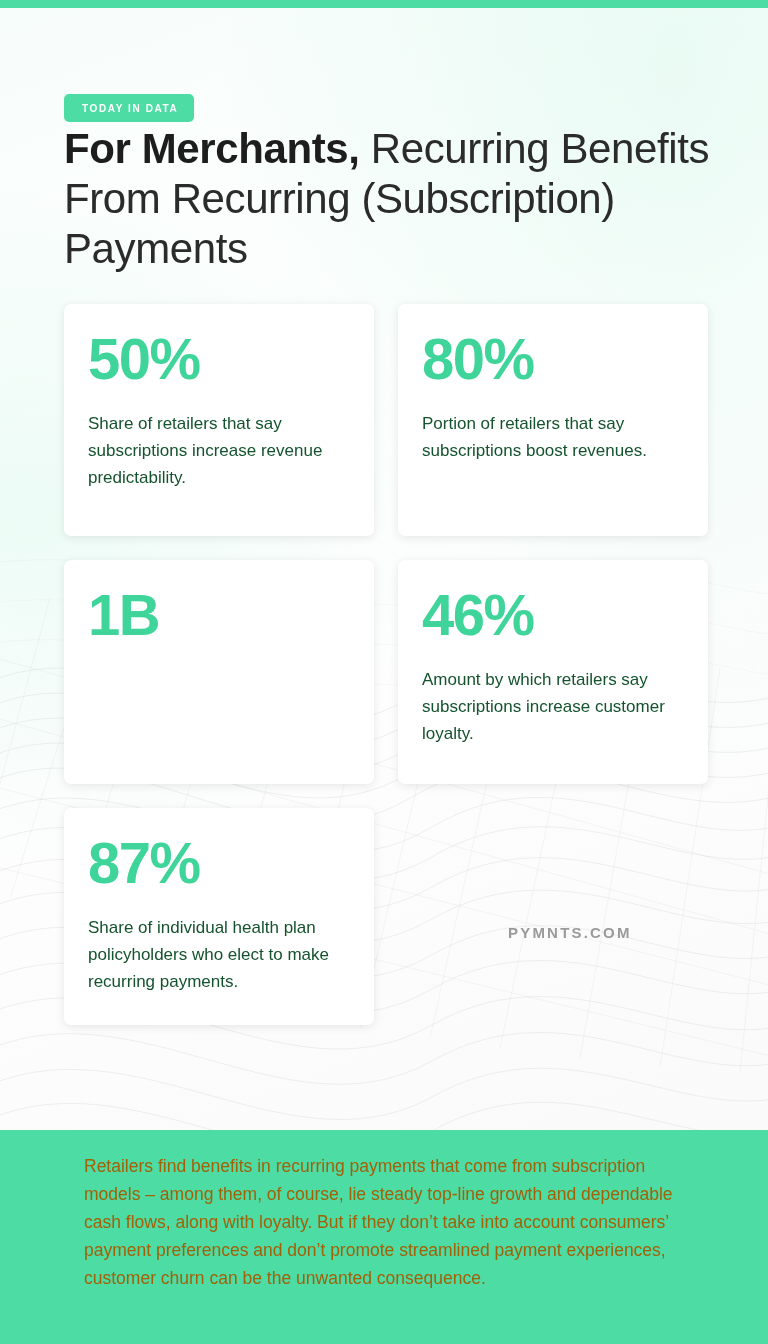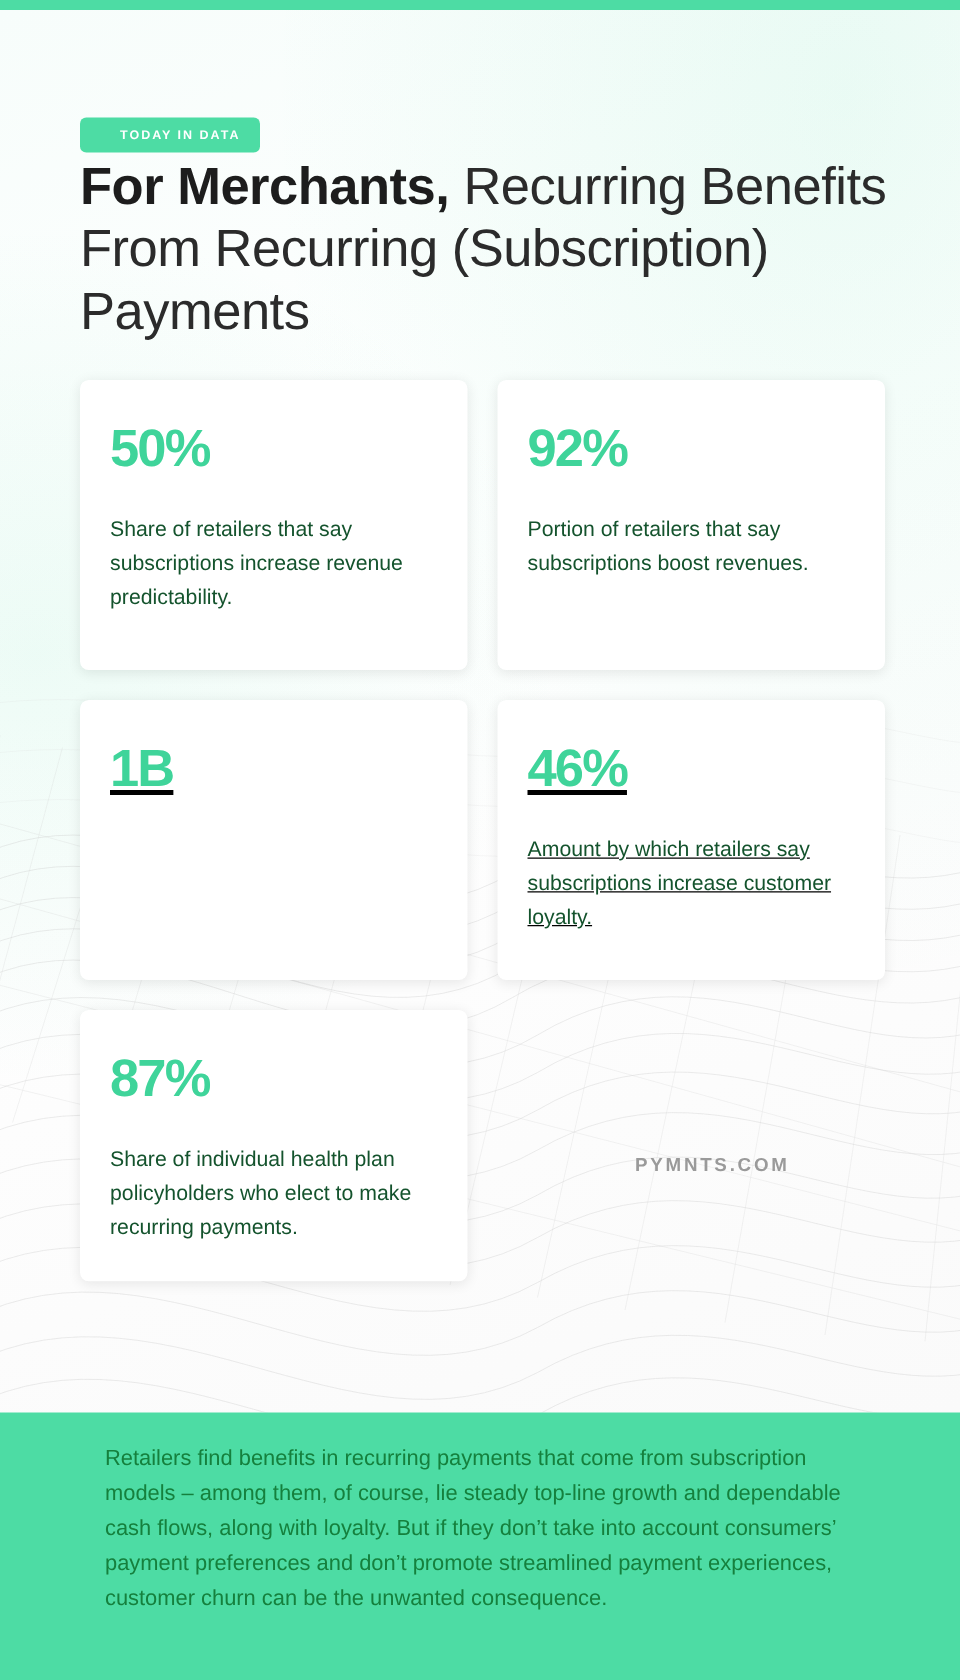--- a/index.html
+++ b/index.html
@@ -61,21 +61,21 @@
 
   .eyebrow {
     position: absolute;
     left: 64px;
     top: 86px;
     background: #4ddcA4;
     color: #ffffff;
     font-size: 10px;
     font-weight: bold;
     letter-spacing: 1.6px;
-    padding: 9px 16px 8px 32px;
+    padding: 9px 16px 8px 18px;
     border-radius: 5px;
     text-transform: uppercase;
   }
 
   .headline {
     position: absolute;
     left: 64px;
     top: 116px;
     width: 650px;
     font-size: 42px;
@@ -105,26 +105,26 @@
 
   .card {
     width: 310px;
     background: #ffffff;
     border-radius: 7px;
     box-shadow: 0 2px 10px rgba(0,0,0,0.09);
     padding: 26px 24px 30px 24px;
   }
 
   .card.tall { min-height: 232px; }
-  .card.mid  { min-height: 224px; text-decoration: underline; }
+  .card.mid  { min-height: 224px; }
   .card.short{ min-height: 216px; }
 
   .stat {
     color: #3fd49a;
-    font-size: 42px;
+    font-size: 58px;
     line-height: 58px;
     font-weight: bold;
     letter-spacing: -1.5px;
     margin-bottom: 22px;
   }
 
   .stat-desc {
     color: #14532d;
     font-size: 17px;
     line-height: 27px;
@@ -148,21 +148,21 @@
     width: 768px;
     height: 214px;
     background: #4ddcA4;
   }
 
   .footer-text {
     position: absolute;
     left: 84px;
     top: 1152px;
     width: 600px;
-    color: #15803d;
+    color: #a16207;
     font-size: 17.5px;
     line-height: 28px;
   }
 </style>
 </head>
 <body>
 
 <div class="infographic">
 
   <div class="top-bar"></div>
@@ -220,21 +220,21 @@
     <h1 class="headline"><span class="lead">For Merchants,</span><span> Recurring Benefits From Recurring (Subscription) Payments</span></h1>
 
     <div class="cards">
 
       <div class="card-row">
         <div class="card tall">
           <div class="stat">50%</div>
           <div class="stat-desc">Share of retailers that say subscriptions increase revenue predictability.</div>
         </div>
         <div class="card tall">
-          <div class="stat">92%</div>
+          <div class="stat">80%</div>
           <div class="stat-desc">Portion of retailers that say subscriptions boost revenues.</div>
         </div>
       </div>
 
       <div class="card-row">
         <div class="card mid">
           <div class="stat">1B</div>
         </div>
         <div class="card mid">
           <div class="stat">46%</div>

